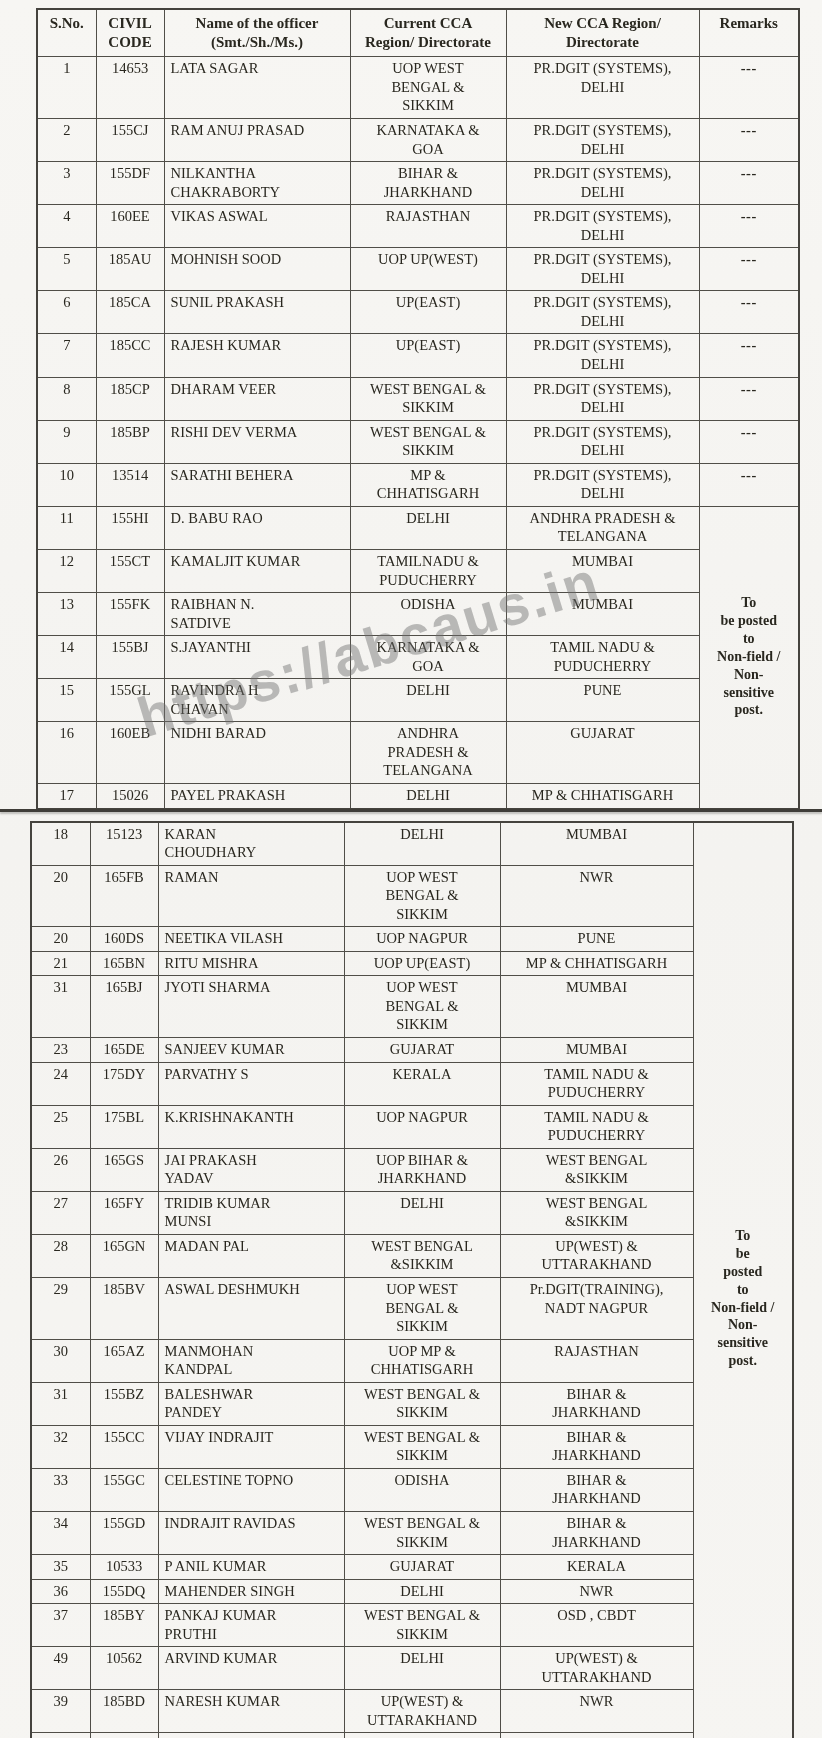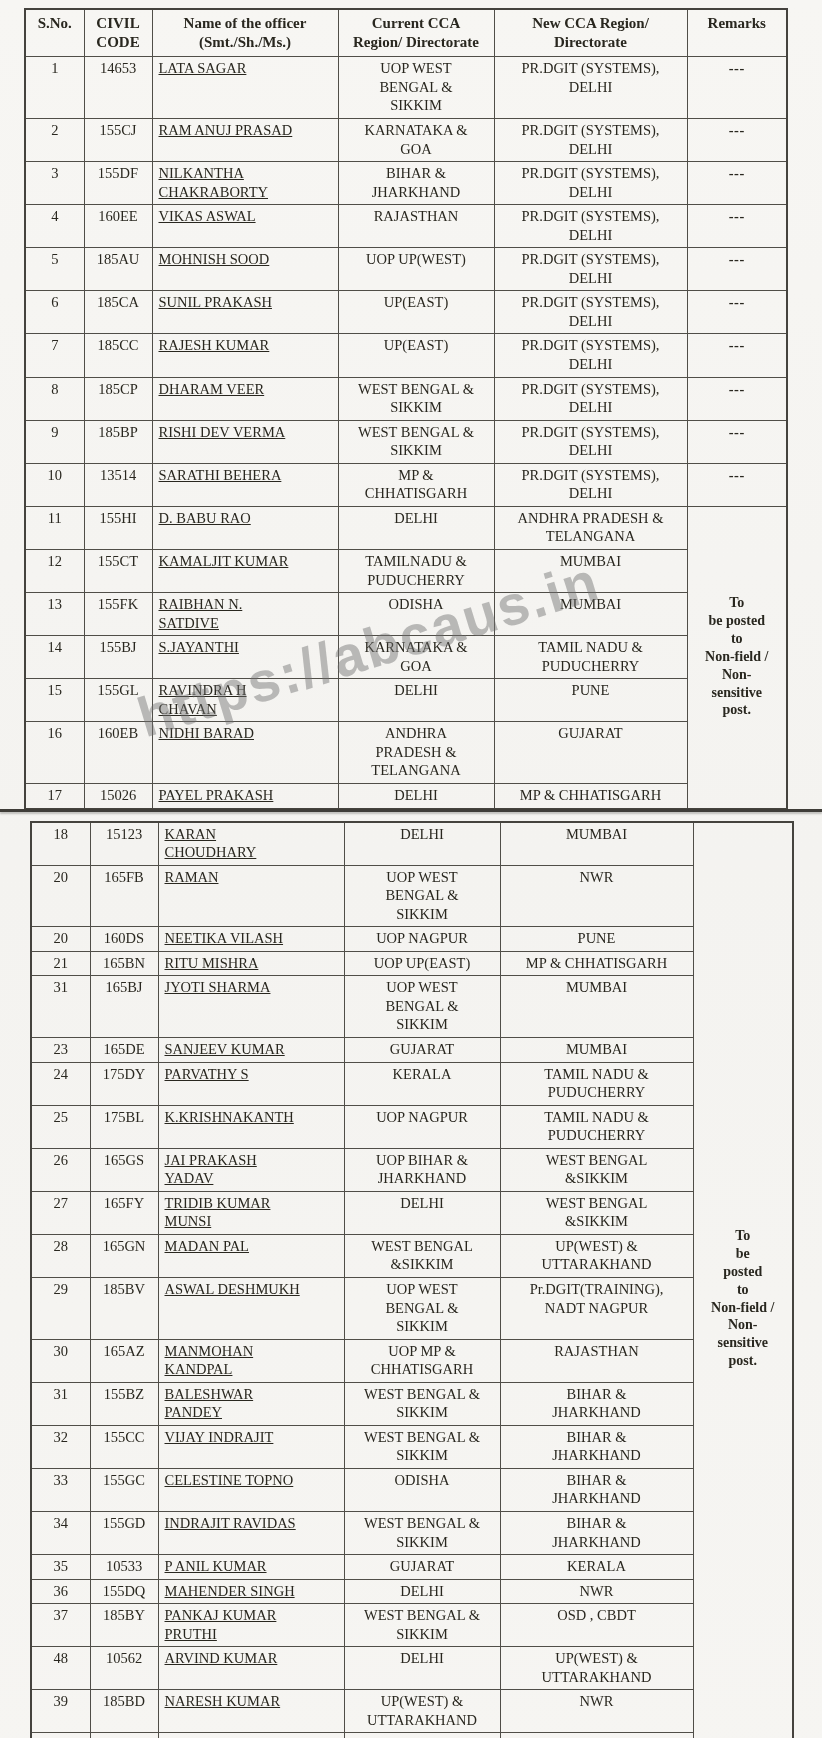--- a/index.html
+++ b/index.html
@@ -11,21 +11,21 @@
   .page {
     position:relative;
     width:822px;
     min-height:1738px;
     background:linear-gradient(180deg,#f7f6f3 0%,#f4f3f0 48%,#f6f5f2 100%);
     overflow:hidden;
   }
   table.roster {
     border-collapse:collapse;
     table-layout:fixed;
-    margin-left:24px;
+    margin-left:36px;
     width:762px;
     border:2px solid #45433e;
   }
   #table-part-1 { margin-top:8px; }
   #table-part-2 { margin-top:9px; margin-left:30px; }
   col.c-sno     { width:59px; }
   col.c-code    { width:68px; }
   col.c-name    { width:186px; }
   col.c-current { width:156px; }
   col.c-new     { width:193px; }
@@ -40,21 +40,21 @@
     vertical-align:top;
     white-space:pre-line;
     overflow:hidden;
   }
   th {
     font-weight:bold;
     font-size:15px;
     padding-top:4px;
     padding-bottom:4px;
   }
-  td.name { text-align:left; padding-left:6px;text-decoration:underline; }
+  td.name { text-align:left; padding-left:6px; }
   td.remarks { font-weight:bold; letter-spacing:.5px; }
   td.remarks.merged { vertical-align:middle; letter-spacing:0; font-size:14px; }
   .junction {
     width:822px;
     height:3px;
     background:#3f3d38;
     margin-top:-1px;
     box-shadow:0 2px 2px rgba(90,88,82,.35);
   }
   .watermark {
@@ -453,21 +453,21 @@
         <tr>
           <td>37</td>
           <td>185BY</td>
           <td class="name">PANKAJ KUMAR
 PRUTHI</td>
           <td>WEST BENGAL &amp;
 SIKKIM</td>
           <td>OSD , CBDT</td>
         </tr>
         <tr>
-          <td>48</td>
+          <td>49</td>
           <td>10562</td>
           <td class="name">ARVIND KUMAR</td>
           <td>DELHI</td>
           <td>UP(WEST) &amp;
 UTTARAKHAND</td>
         </tr>
         <tr>
           <td>39</td>
           <td>185BD</td>
           <td class="name">NARESH KUMAR</td>

